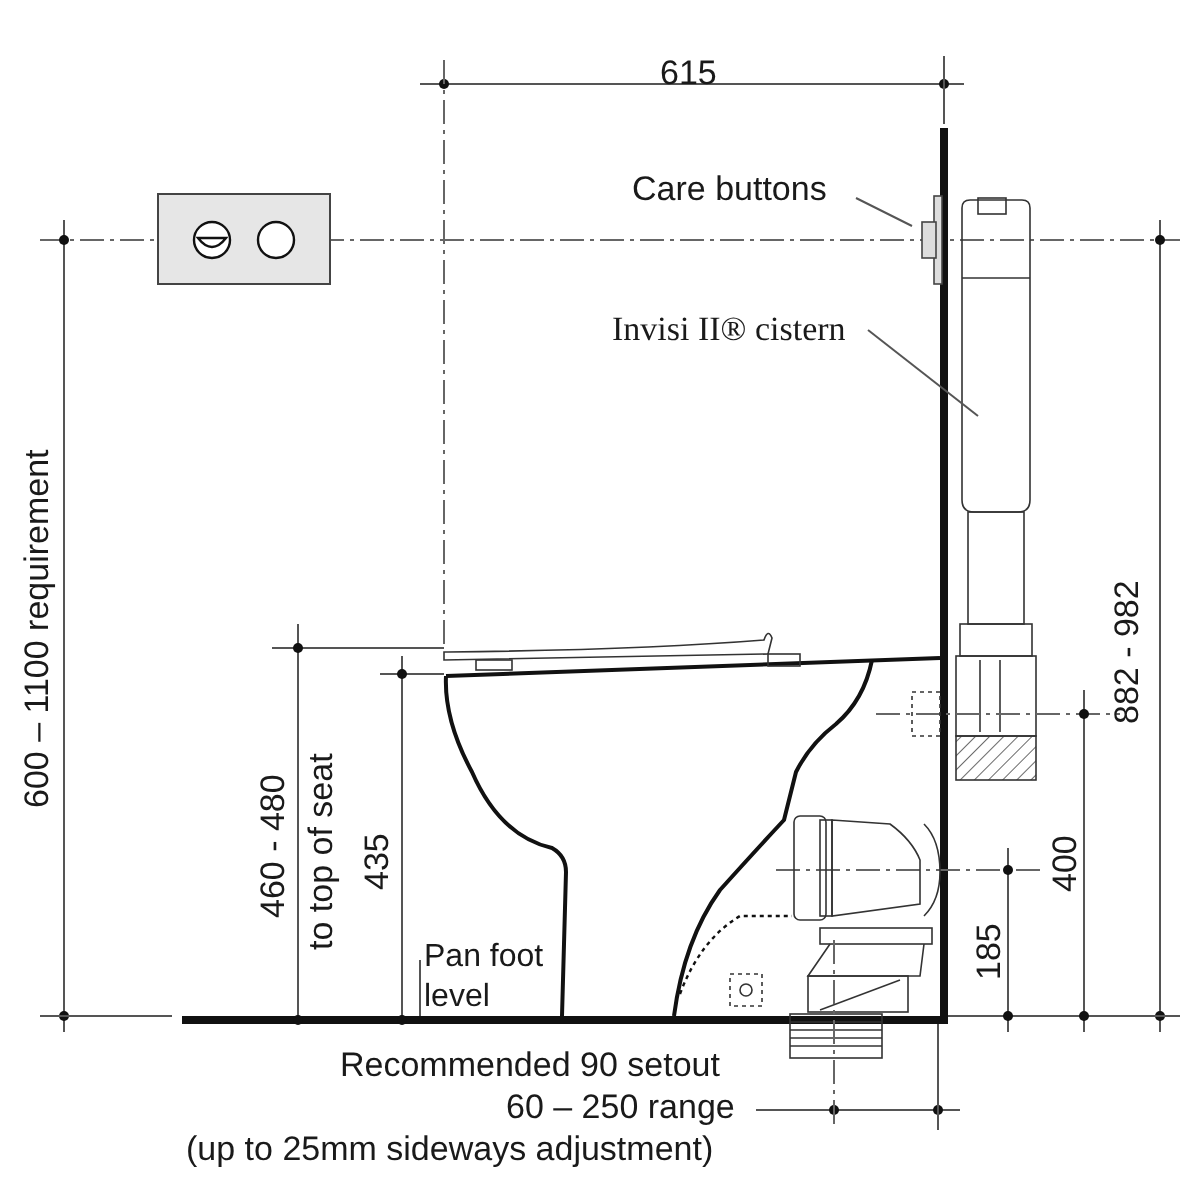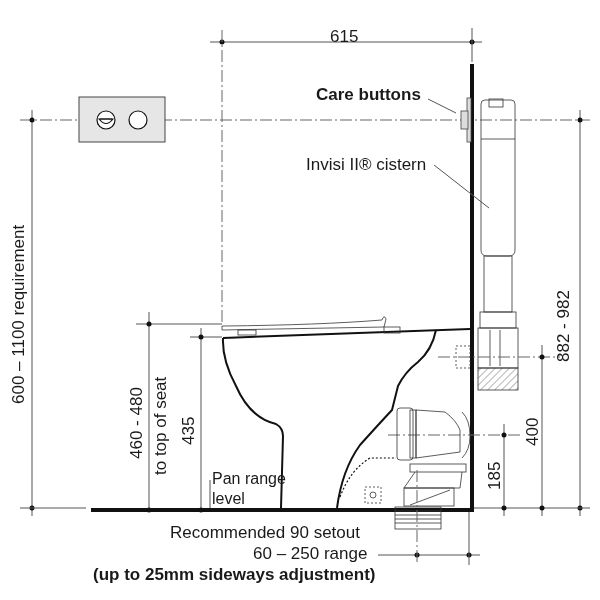--- a/index.html
+++ b/index.html
@@ -147,26 +147,26 @@
   <g>
     <line class="dim" x1="190" y1="337" x2="222" y2="337"></line>
     <line class="dim" x1="201" y1="328" x2="201" y2="510"></line>
     <circle class="dot" cx="201" cy="337" r="2.5"></circle>
     <circle class="dot" cx="201" cy="510" r="2.5"></circle>
   </g>
   <line class="dim" x1="210" y1="480" x2="210" y2="508"></line>
 </svg>
 
 <div class="lbl f17" style="left:330px; top:28px;">615</div>
-<div class="lbl f17" style="left:316px; top:86px;font-weight:bold;">Care buttons</div>
-<div class="lbl f17" style="left:306px; top:156px;">Invisi II® cistern</div>
+<div class="lbl f17" style="left:316px; top:86px;">Care buttons</div>
+<div class="lbl f17" style="left:306px; top:156px;font-family:Liberation Serif, serif;">Invisi II® cistern</div>
 <div class="lbl f17 rot" style="left:10px; top:404px;">600 – 1100 requirement</div>
 <div class="lbl f17 rot" style="left:128px; top:459px;">460 - 480</div>
 <div class="lbl f17 rot" style="left:152px; top:475px;">to top of seat</div>
 <div class="lbl f17 rot" style="left:180px; top:445px;">435</div>
-<div class="lbl f16" style="left:212px; top:471px;">Pan range</div>
+<div class="lbl f16" style="left:212px; top:471px;">Pan foot</div>
 <div class="lbl f16" style="left:212px; top:491px;">level</div>
 <div class="lbl f17" style="left:170px; top:524px;">Recommended 90 setout</div>
 <div class="lbl f17" style="left:253px; top:545px;">60 – 250 range</div>
-<div class="lbl f17" style="left:93px; top:566px;font-weight:bold;">(up to 25mm sideways adjustment)</div>
+<div class="lbl f17" style="left:93px; top:566px;">(up to 25mm sideways adjustment)</div>
 <div class="lbl f17 rot" style="left:555px; top:362px;">882 - 982</div>
 <div class="lbl f17 rot" style="left:524px; top:446px;">400</div>
 <div class="lbl f17 rot" style="left:486px; top:490px;">185</div>
 
 </body></html>

